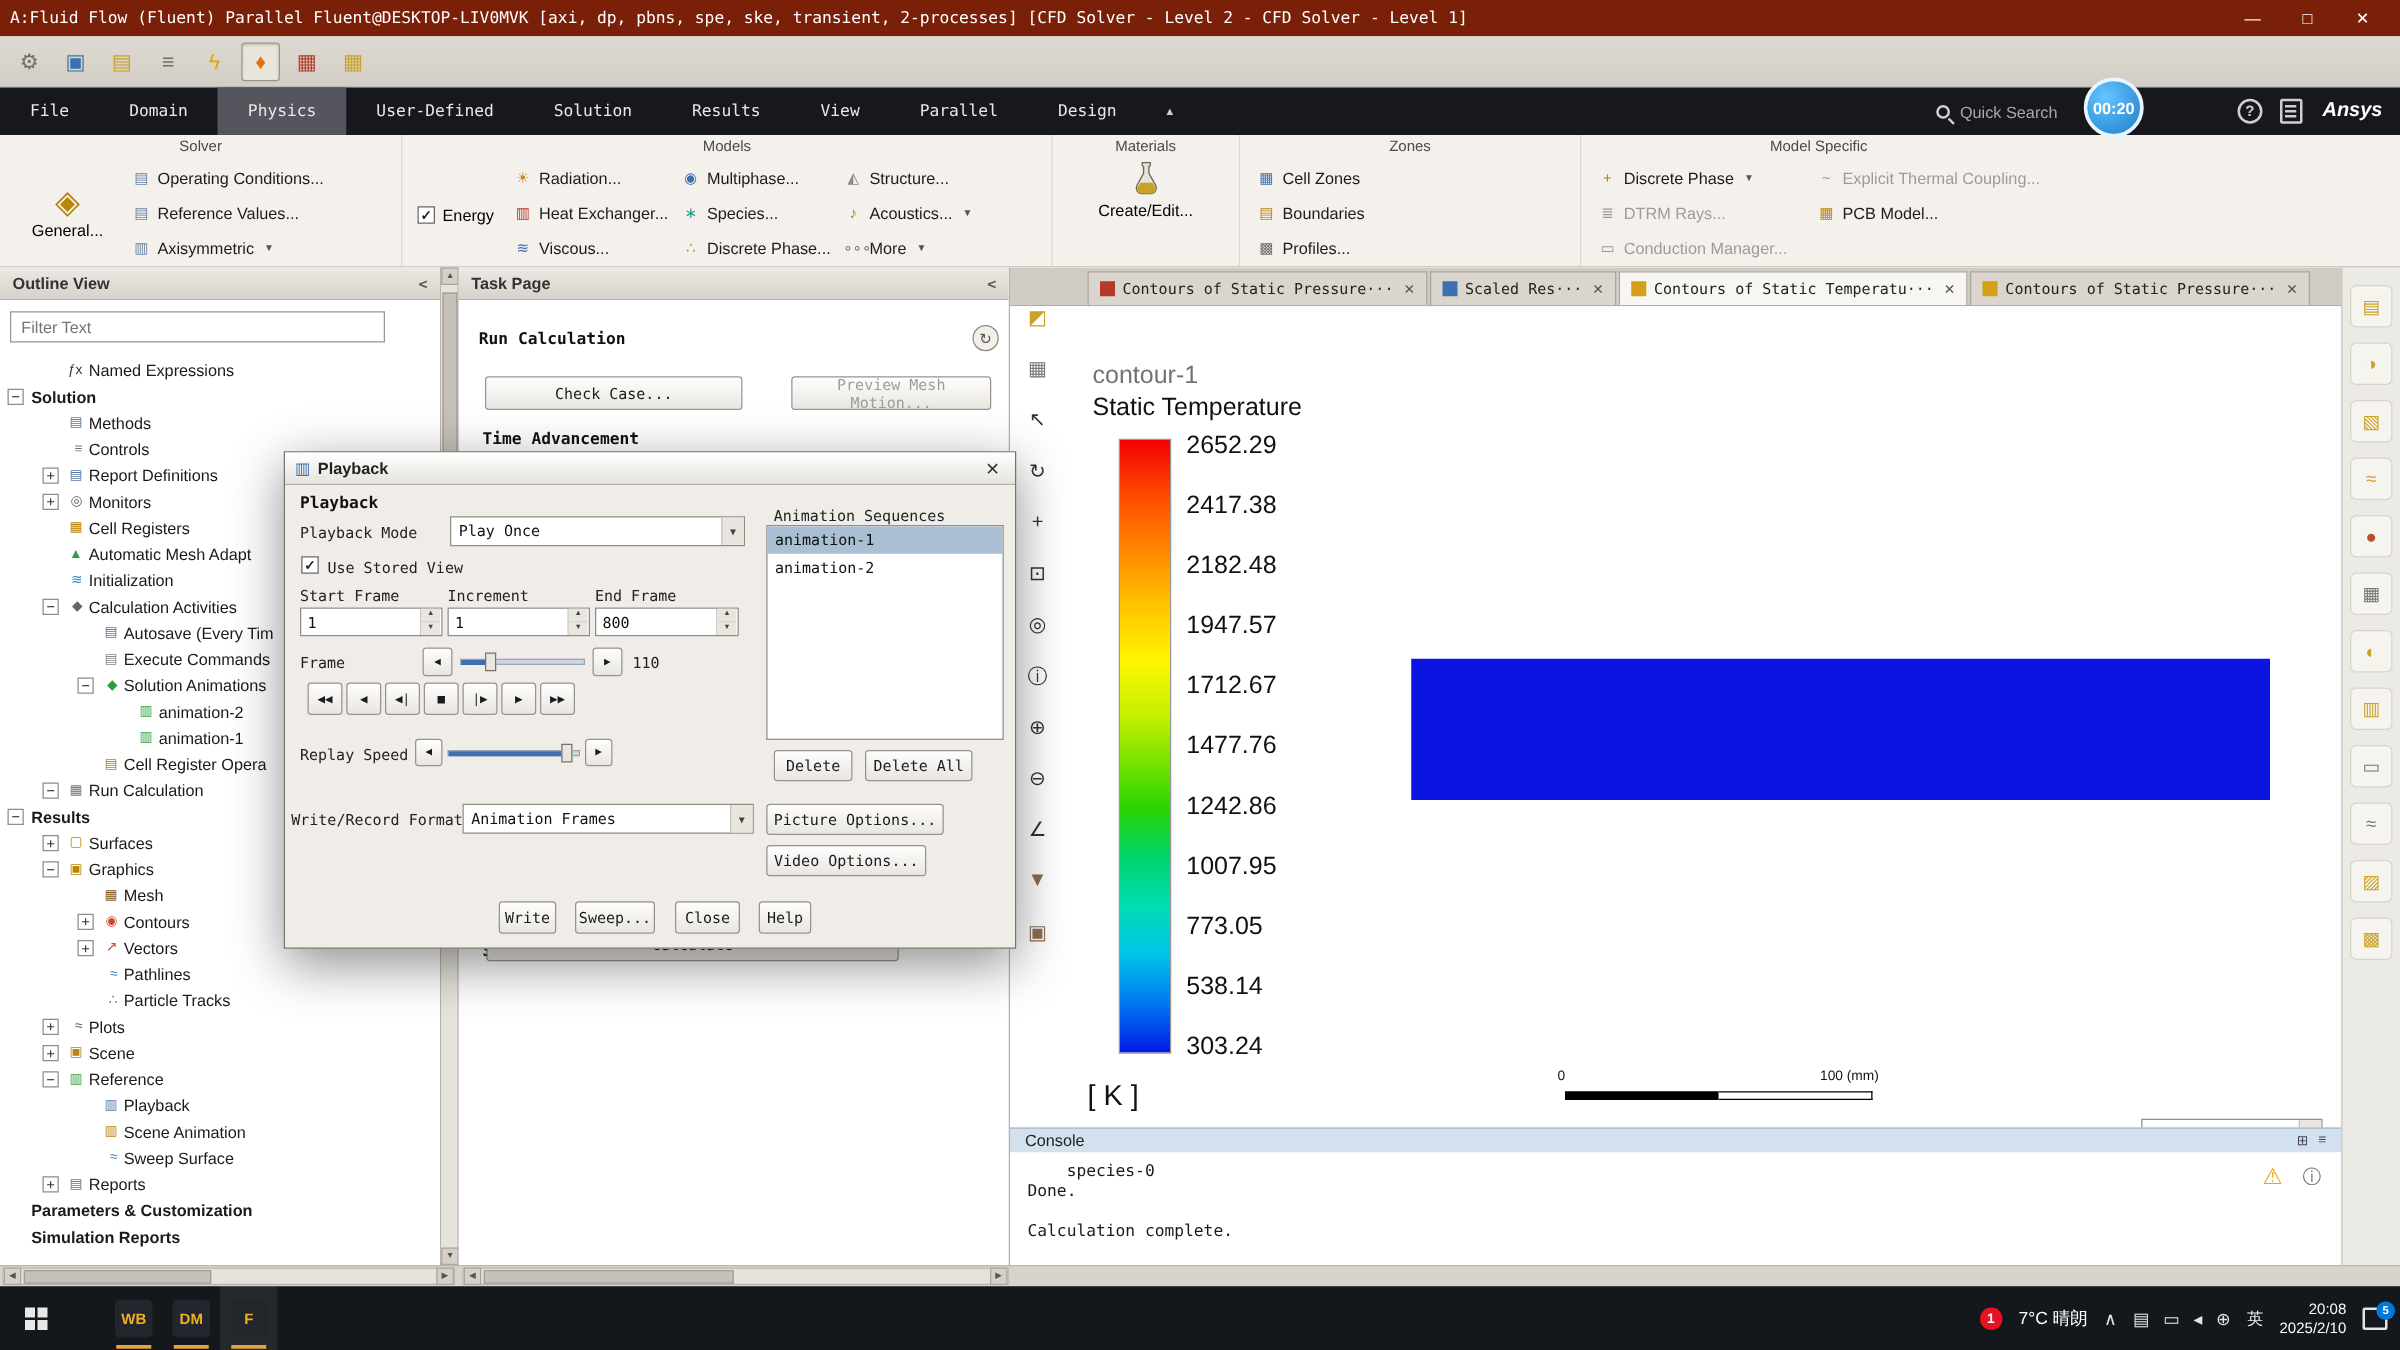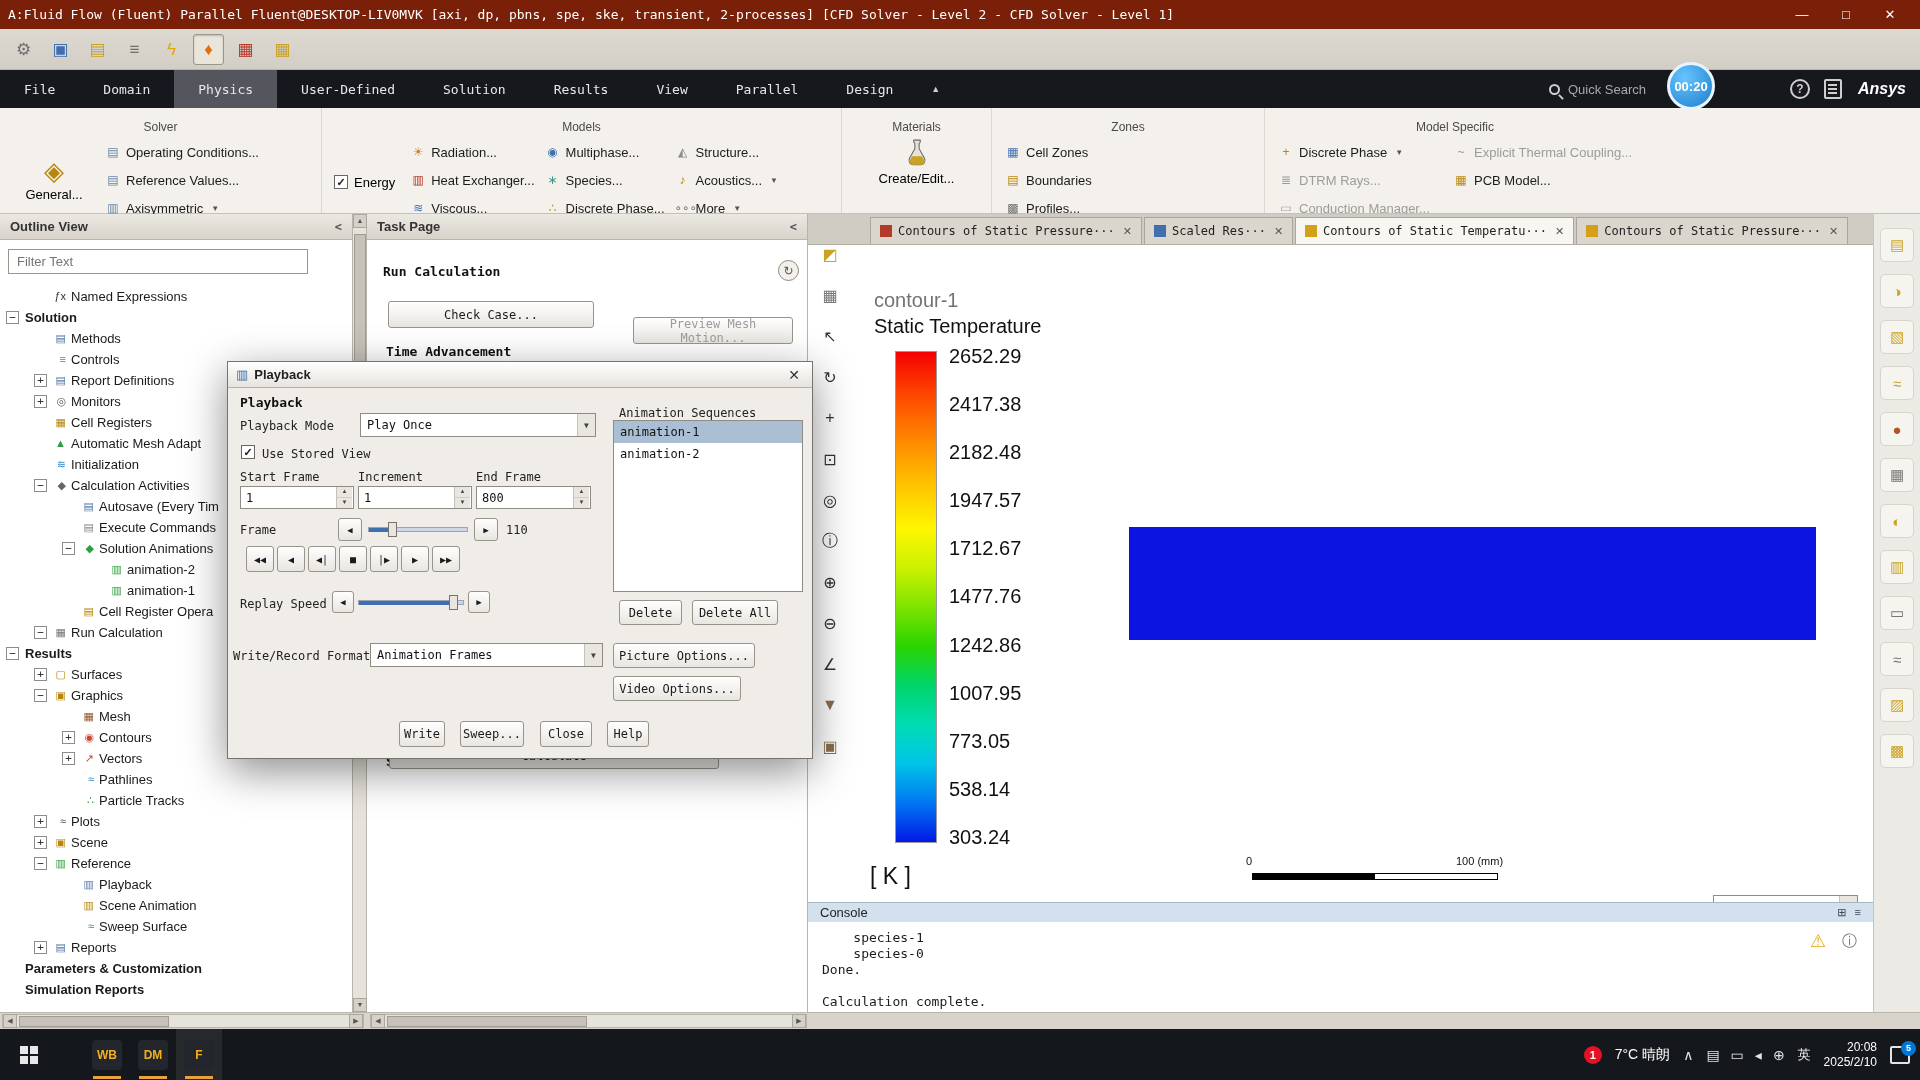--- a/index.html
+++ b/index.html
@@ -32,21 +32,21 @@
   .mag::after{content:"";position:absolute;width:2px;height:6px;background:#cfcfcf;transform:rotate(-45deg);left:9px;top:8px}
   .msearch-text{color:#a9a9a9;font:13px var(--ui);margin:0 14px 0 8px}
   .timer{position:absolute;left:1667px;top:62px;width:48px;height:48px;border-radius:50%;background:radial-gradient(circle at 35% 30%,#66c4ff,#1d7ecb);border:3px solid #e8f4ff;color:#fff;font:bold 13px var(--ui);display:flex;align-items:center;justify-content:center;z-index:30}
   .mhelp{width:20px;height:20px;border:2px solid #cfcfcf;border-radius:50%;color:#cfcfcf;font:bold 12px var(--ui);display:flex;align-items:center;justify-content:center;margin-right:14px}
   .mjournal{width:18px;height:20px;border:2px solid #cfcfcf;border-radius:2px;margin-right:16px;position:relative}
   .mjournal::after{content:"";position:absolute;left:2px;top:3px;width:9px;height:2px;background:#cfcfcf;box-shadow:0 4px 0 #cfcfcf,0 8px 0 #cfcfcf}
   .brand{color:#fff;font:bold 16px var(--ui);font-style:italic;margin-right:14px}
 
   
   .ribbon{position:absolute;left:0;top:108px;width:1920px;height:106px;background:#f4f1ec;border-bottom:1px solid #c5c1b9;display:flex}
-  .rgroup{height:100%;border-right:1px solid #dcd8d0;padding-top:12px}
+  .rgroup{height:100%;border-right:1px solid #dcd8d0;padding-top:2px}
   .rgroup-label{text-align:center;font:12px var(--ui);color:#4a4a4a;height:16px}
   .rgroup-body{display:flex;padding:2px 8px 0 8px}
   .rb-col{display:flex;flex-direction:column}
   .rb-item{display:flex;align-items:center;gap:5px;height:28px;padding:0 5px;font:13px var(--ui);color:#1c1c1c;white-space:nowrap}
   .rb-item.disabled{color:#9c9c9c}
   .rb-ic{width:16px;text-align:center;font-size:12px;line-height:1}
   .rb-caret{font-size:8px;color:#555;margin-left:3px}
   .rb-caret:empty{display:none}
   .rb-big{display:flex;flex-direction:column;align-items:center;justify-content:center;width:92px;gap:3px}
   .rbig-ic{font-size:26px;line-height:1}
@@ -670,21 +670,21 @@
   </div>
 
   <div class="taskpage">
     <div class="panel-head">
       <span>Task Page</span>
       <span class="panel-collapse">&lt;</span>
     </div>
     <div class="tp-title">Run Calculation</div>
     <div class="tp-circle">↻</div>
     <button class="btn" style="position:absolute;left:21px;top:87px;width:206px;height:27px">Check Case...</button>
-    <button class="btn disabled" style="position:absolute;left:266px;top:103px;width:160px;height:27px">Preview Mesh Motion...</button>
+    <button class="btn disabled" style="position:absolute;left:266px;top:87px;width:160px;height:27px">Preview Mesh Motion...</button>
     <div class="tp-sec" style="left:19px;top:130px">Time Advancement</div>
     <div class="tp-sec" style="left:19px;top:540px">Solution Advancement</div>
     <button class="btn" style="position:absolute;left:22px;top:529px;width:330px;height:26px">Calculate</button>
   </div>
 
   <div class="graphics">
     <div class="tabbar">
 
         <div class="gtab">
           <span class="gt-ic" style="background: rgb(180, 58, 42);"></span>
@@ -801,21 +801,20 @@
     <div class="console-head">
       <span>Console</span>
       <span class="ch-icons">
 
       <span>⊞</span>
           <span>≡</span>
         </span>
     </div>
     <div class="console-body">
 
-    <div class="cline">    species-1</div>
         <div class="cline">    species-0</div>
         <div class="cline">Done.</div>
         <div class="cline"></div>
         <div class="cline">Calculation complete.</div>
       </div>
     <span class="cwarn">⚠</span>
     <span class="cinfo">ⓘ</span>
   </div>
 
   <div class="rightstrip">

